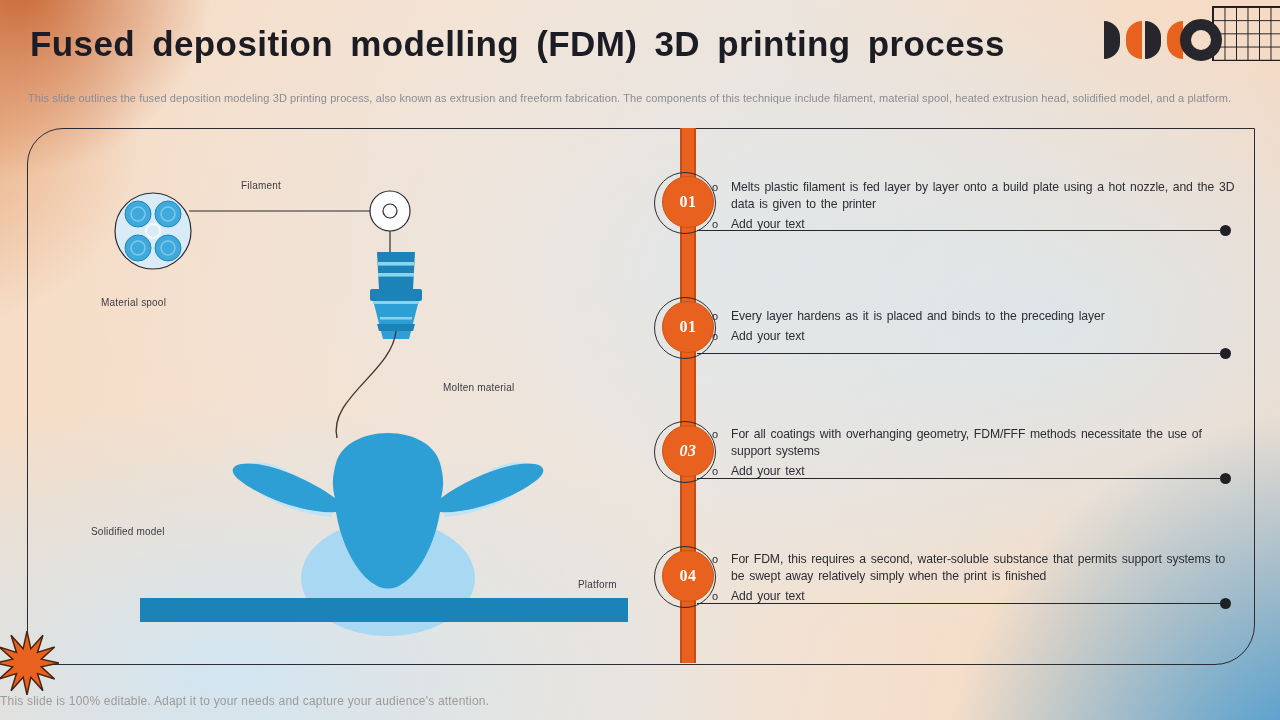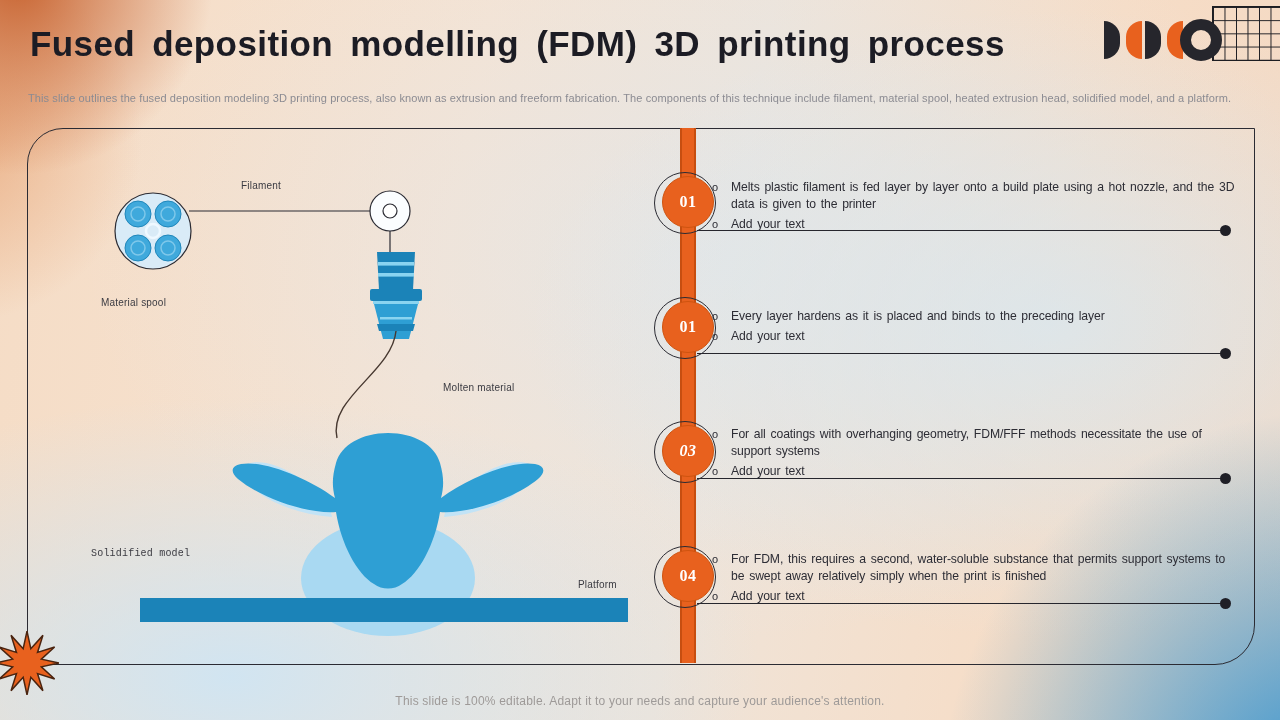--- a/index.html
+++ b/index.html
@@ -59,21 +59,21 @@
     display:flex;align-items:center;justify-content:center;
     font-family:"Liberation Serif","DejaVu Serif",serif;font-weight:700;font-size:16px;color:#fff;letter-spacing:.5px;
   }
   .step-text{position:absolute;left:712px;width:526px;font-size:12.2px;color:#2d2d35;line-height:1.42;letter-spacing:-.1px;word-spacing:1.5px;}
   .bullet-row{display:flex;gap:13px;margin-bottom:2px;}
   .bullet-marker{font-size:11px;line-height:1.6;color:#2d2d35;}
   .bullet-text{flex:1;}
   .step-line{position:absolute;left:697px;width:530px;height:0;border-top:1.2px solid #26262d;}
   .step-line .dot{position:absolute;right:-4px;top:-6px;width:11px;height:11px;border-radius:50%;background:#1f1f26;}
   
-  .footer{position:absolute;left:0;top:694px;width:1280px;text-align:center;font-size:12px;color:#9e9a98;letter-spacing:.2px;}
+  .footer{position:absolute;left:0;top:694px;width:1280px;font-size:12px;color:#9e9a98;letter-spacing:.2px;}
   svg{display:block;}
 </style>
 </head>
 <body>
 
 <div class="slide">
 
   <div class="title">Fused deposition modelling (FDM) 3D printing process</div>
   <div class="subtitle">This slide outlines the fused deposition modeling 3D printing process, also known as extrusion and freeform fabrication. The components of this technique include filament, material spool, heated extrusion head, solidified model, and a platform.</div>
 
@@ -149,21 +149,21 @@
                C444,487 444,477 440,463
                C435,445 414,433 388,433 Z" fill="#2E9FD4"></path>
     </g>
 
     <rect x="140" y="598" width="488" height="24" fill="#1B83B8"></rect>
   </svg>
 
   <div class="dlabel" style="left:241px;top:179px;">Filament</div>
   <div class="dlabel" style="left:101px;top:296px;">Material spool</div>
   <div class="dlabel" style="left:443px;top:359px;margin-top:22px;">Molten material</div>
-  <div class="dlabel" style="left:91px;top:547px;font-family:Liberation Mono, monospace;">Solidified model</div>
+  <div class="dlabel" style="left:91px;top:525px;">Solidified model</div>
   <div class="dlabel" style="left:538px;top:578px;margin-left:40px;">Platform</div>
 
   <div class="tl-bar"></div>
 
   <div class="step-line" style="top:230px;">
       <div class="dot"></div>
     </div>
   <div class="step-line" style="top:353px;">
       <div class="dot"></div>
     </div>

